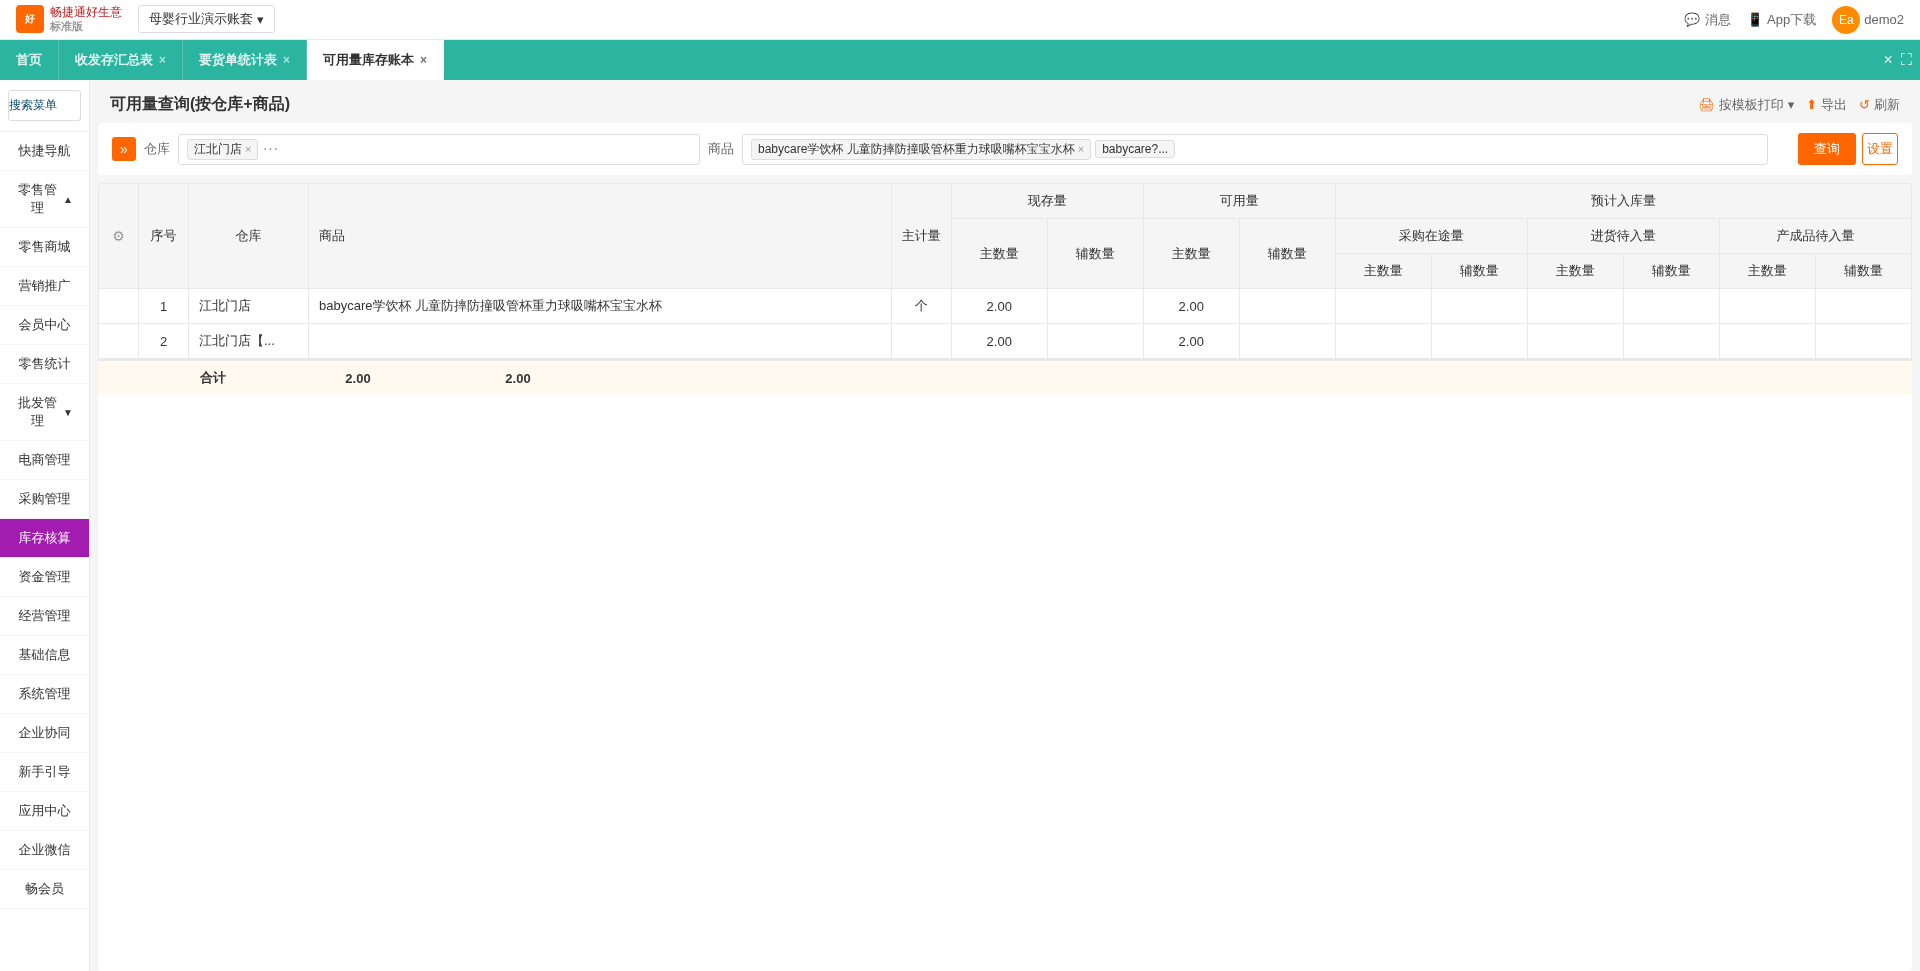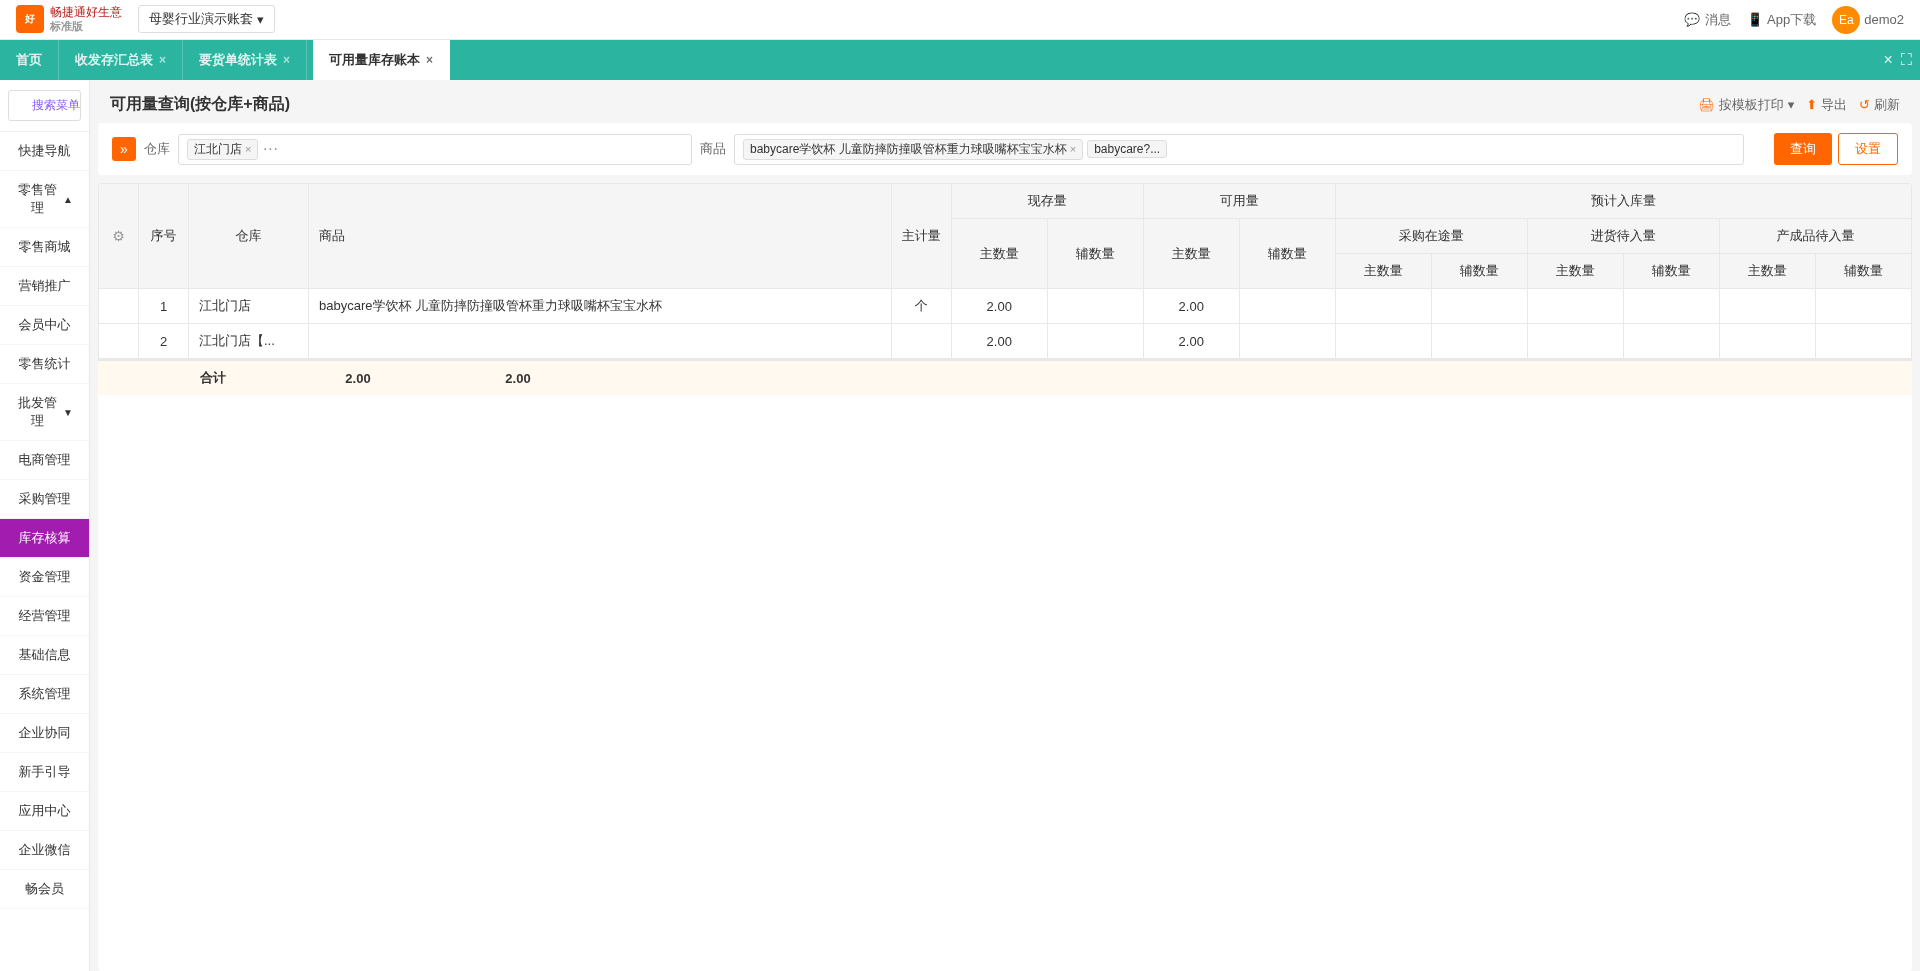--- a/index.html
+++ b/index.html
@@ -42,21 +42,20 @@
       cursor: pointer;
       color: rgba(255,255,255,0.85);
       border-right: 1px solid rgba(255,255,255,0.2);
       gap: 6px;
       white-space: nowrap;
       font-weight: bold;
     }
     .tab-item.active {
       background: #fff;
       color: #333;
-      margin-left: 6px;
     }
     .tab-close { font-size: 12px; opacity: 0.7; }
     .tab-bar-actions { margin-left: auto; display: flex; align-items: center; padding: 0 8px; gap: 8px; }
     .tab-bar-action { color: rgba(255,255,255,0.85); font-size: 16px; cursor: pointer; }
 
     
     .main-layout { display: flex; flex: 1; overflow: hidden; }
 
     
     .sidebar {
@@ -72,23 +71,23 @@
       padding: 10px 8px;
       border-bottom: 1px solid #f0f0f0;
     }
     .sidebar-search-btn {
       width: 100%;
       padding: 6px 0;
       background: #fff;
       border: 1px solid #ddd;
       border-radius: 3px;
       font-size: 12px;
-      color: #8b5cf6;
+      color: #0c4a6e;
       cursor: pointer;
-      text-align: right;
+      text-align: left;
     }
     .sidebar-nav-item {
       padding: 10px 16px;
       font-size: 13px;
       color: #333;
       cursor: pointer;
       text-align: center;
       border-bottom: 1px solid #f5f5f5;
     }
     .sidebar-nav-item.has-arrow { display: flex; align-items: center; justify-content: center; gap: 4px; }
@@ -150,21 +149,21 @@
     }
     .filter-tag-close { color: #999; cursor: pointer; font-size: 11px; }
     .filter-dots { color: #999; font-size: 16px; cursor: pointer; }
     .filter-actions { display: flex; gap: 6px; margin-left: 8px; }
     .btn-query {
       background: #ff6600; color: #fff; border: none;
       padding: 6px 16px; border-radius: 3px; cursor: pointer; font-size: 13px; margin-left: 14px;
     }
     .btn-settings {
       background: #fff; color: #ff6600; border: 1px solid #ff6600;
-      padding: 6px 16px; border-radius: 3px; cursor: pointer; font-size: 13px;
+      padding: 6px 4px; border-radius: 3px; cursor: pointer; font-size: 13px;
     }
 
     
     .table-container {
       background: #fff;
       margin: 0 8px;
       border-radius: 4px;
       flex: 1;
       overflow: hidden;
       display: flex;

